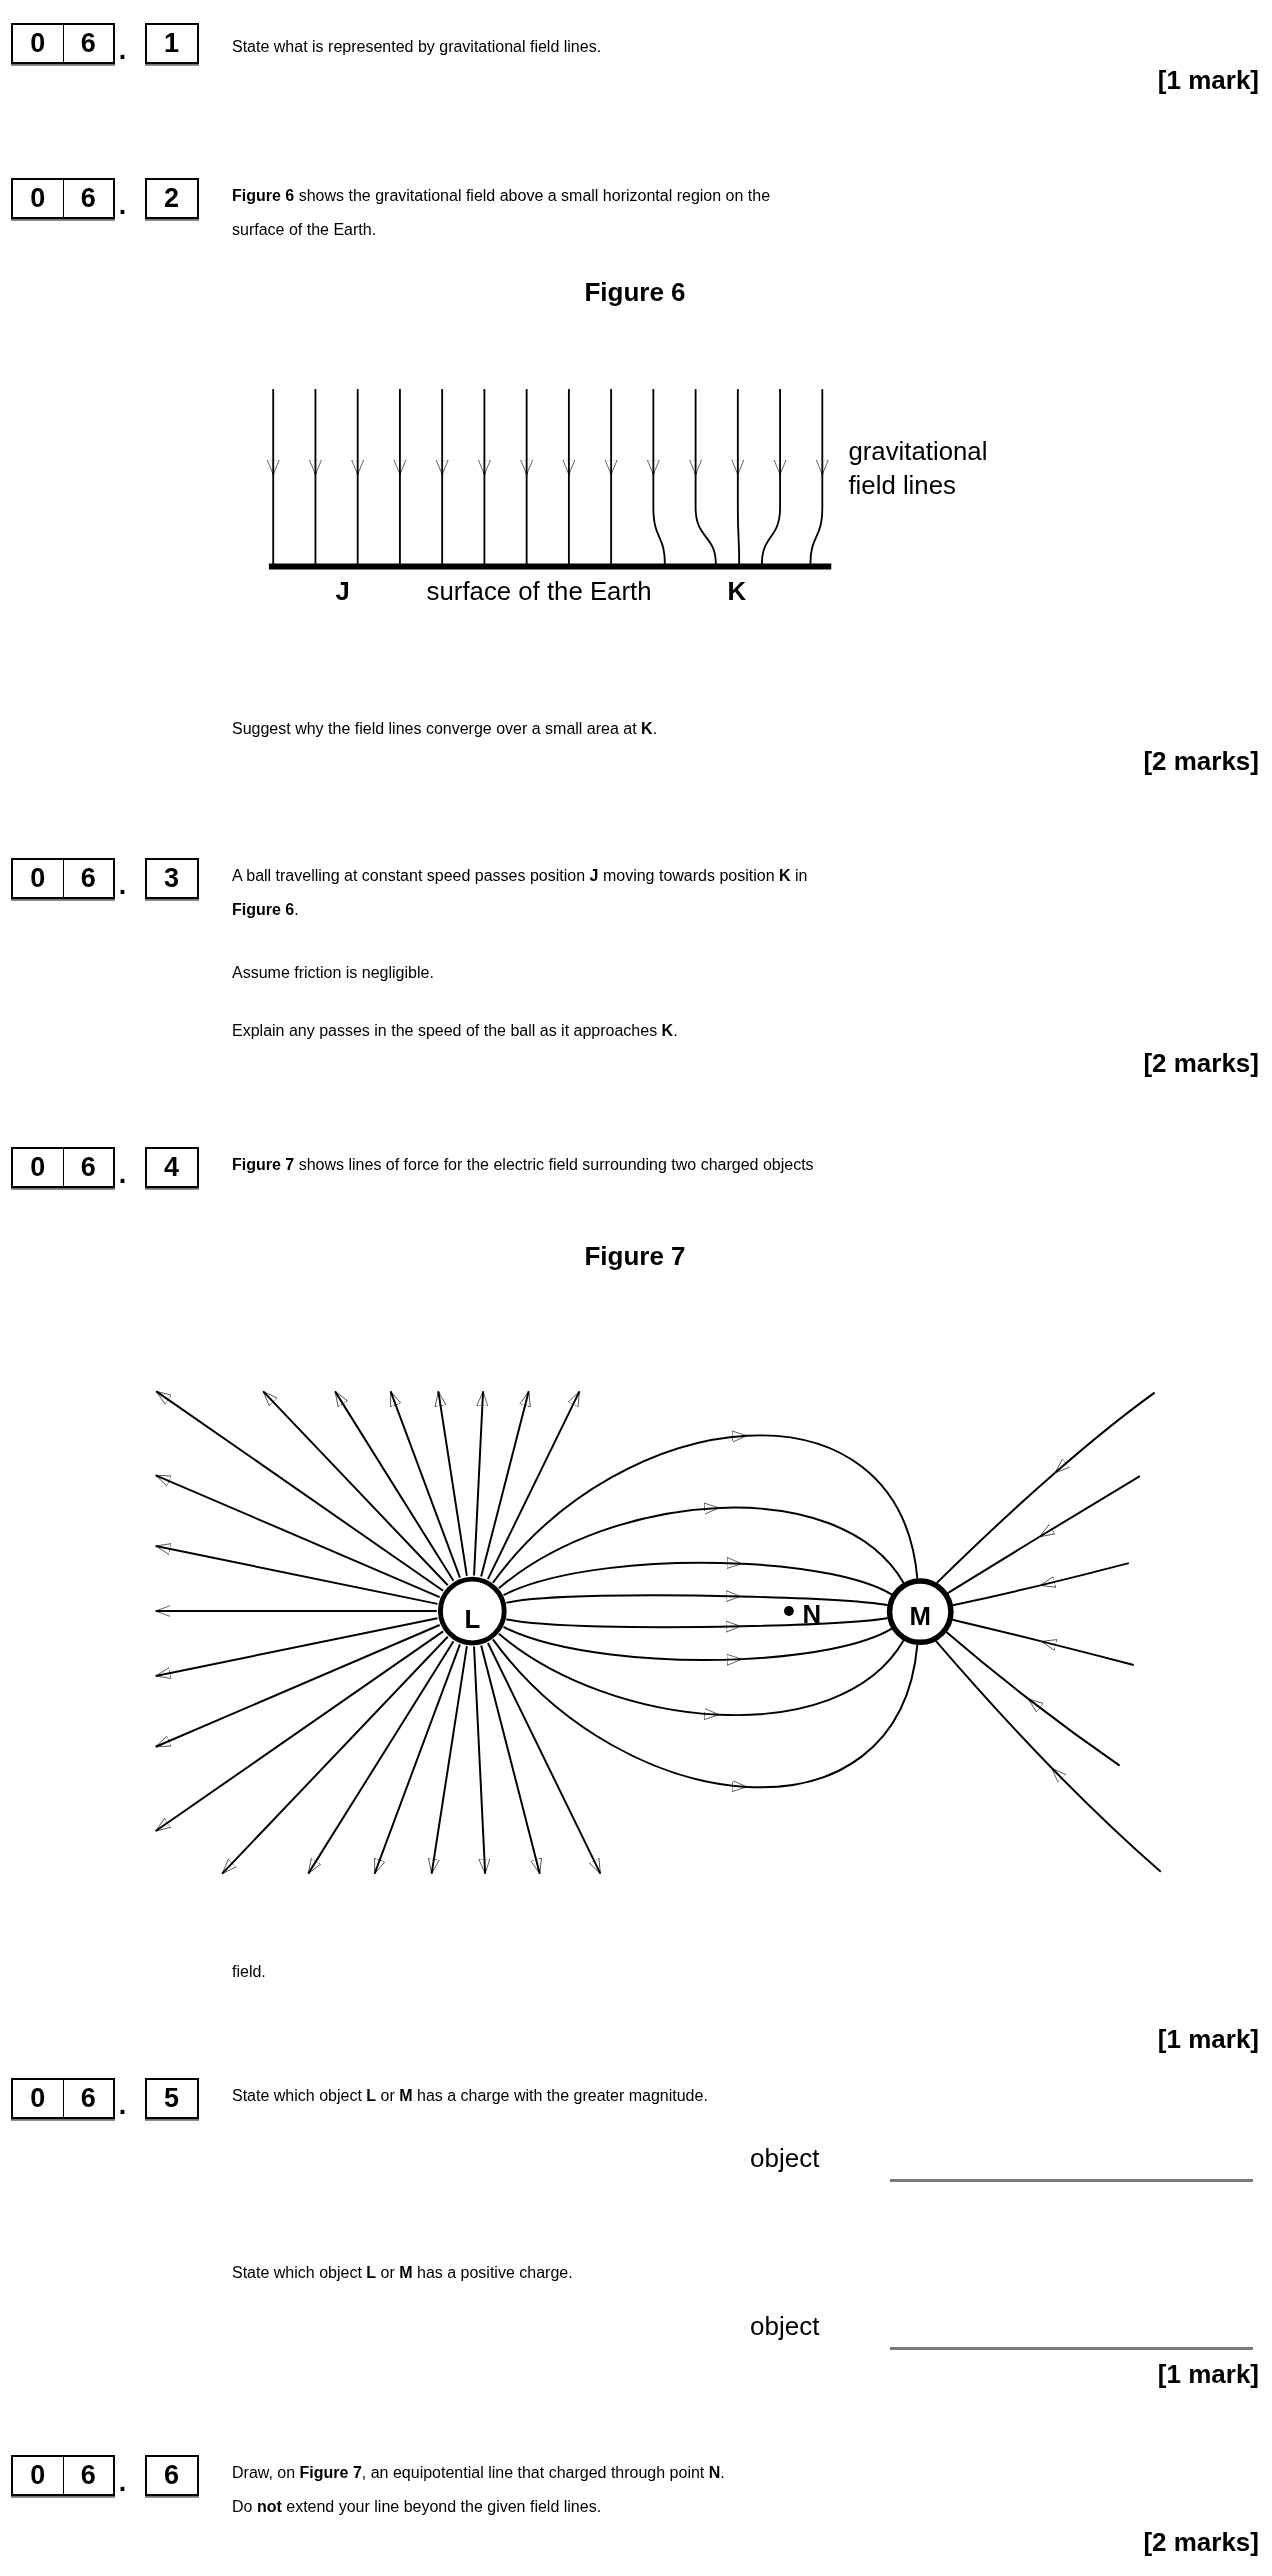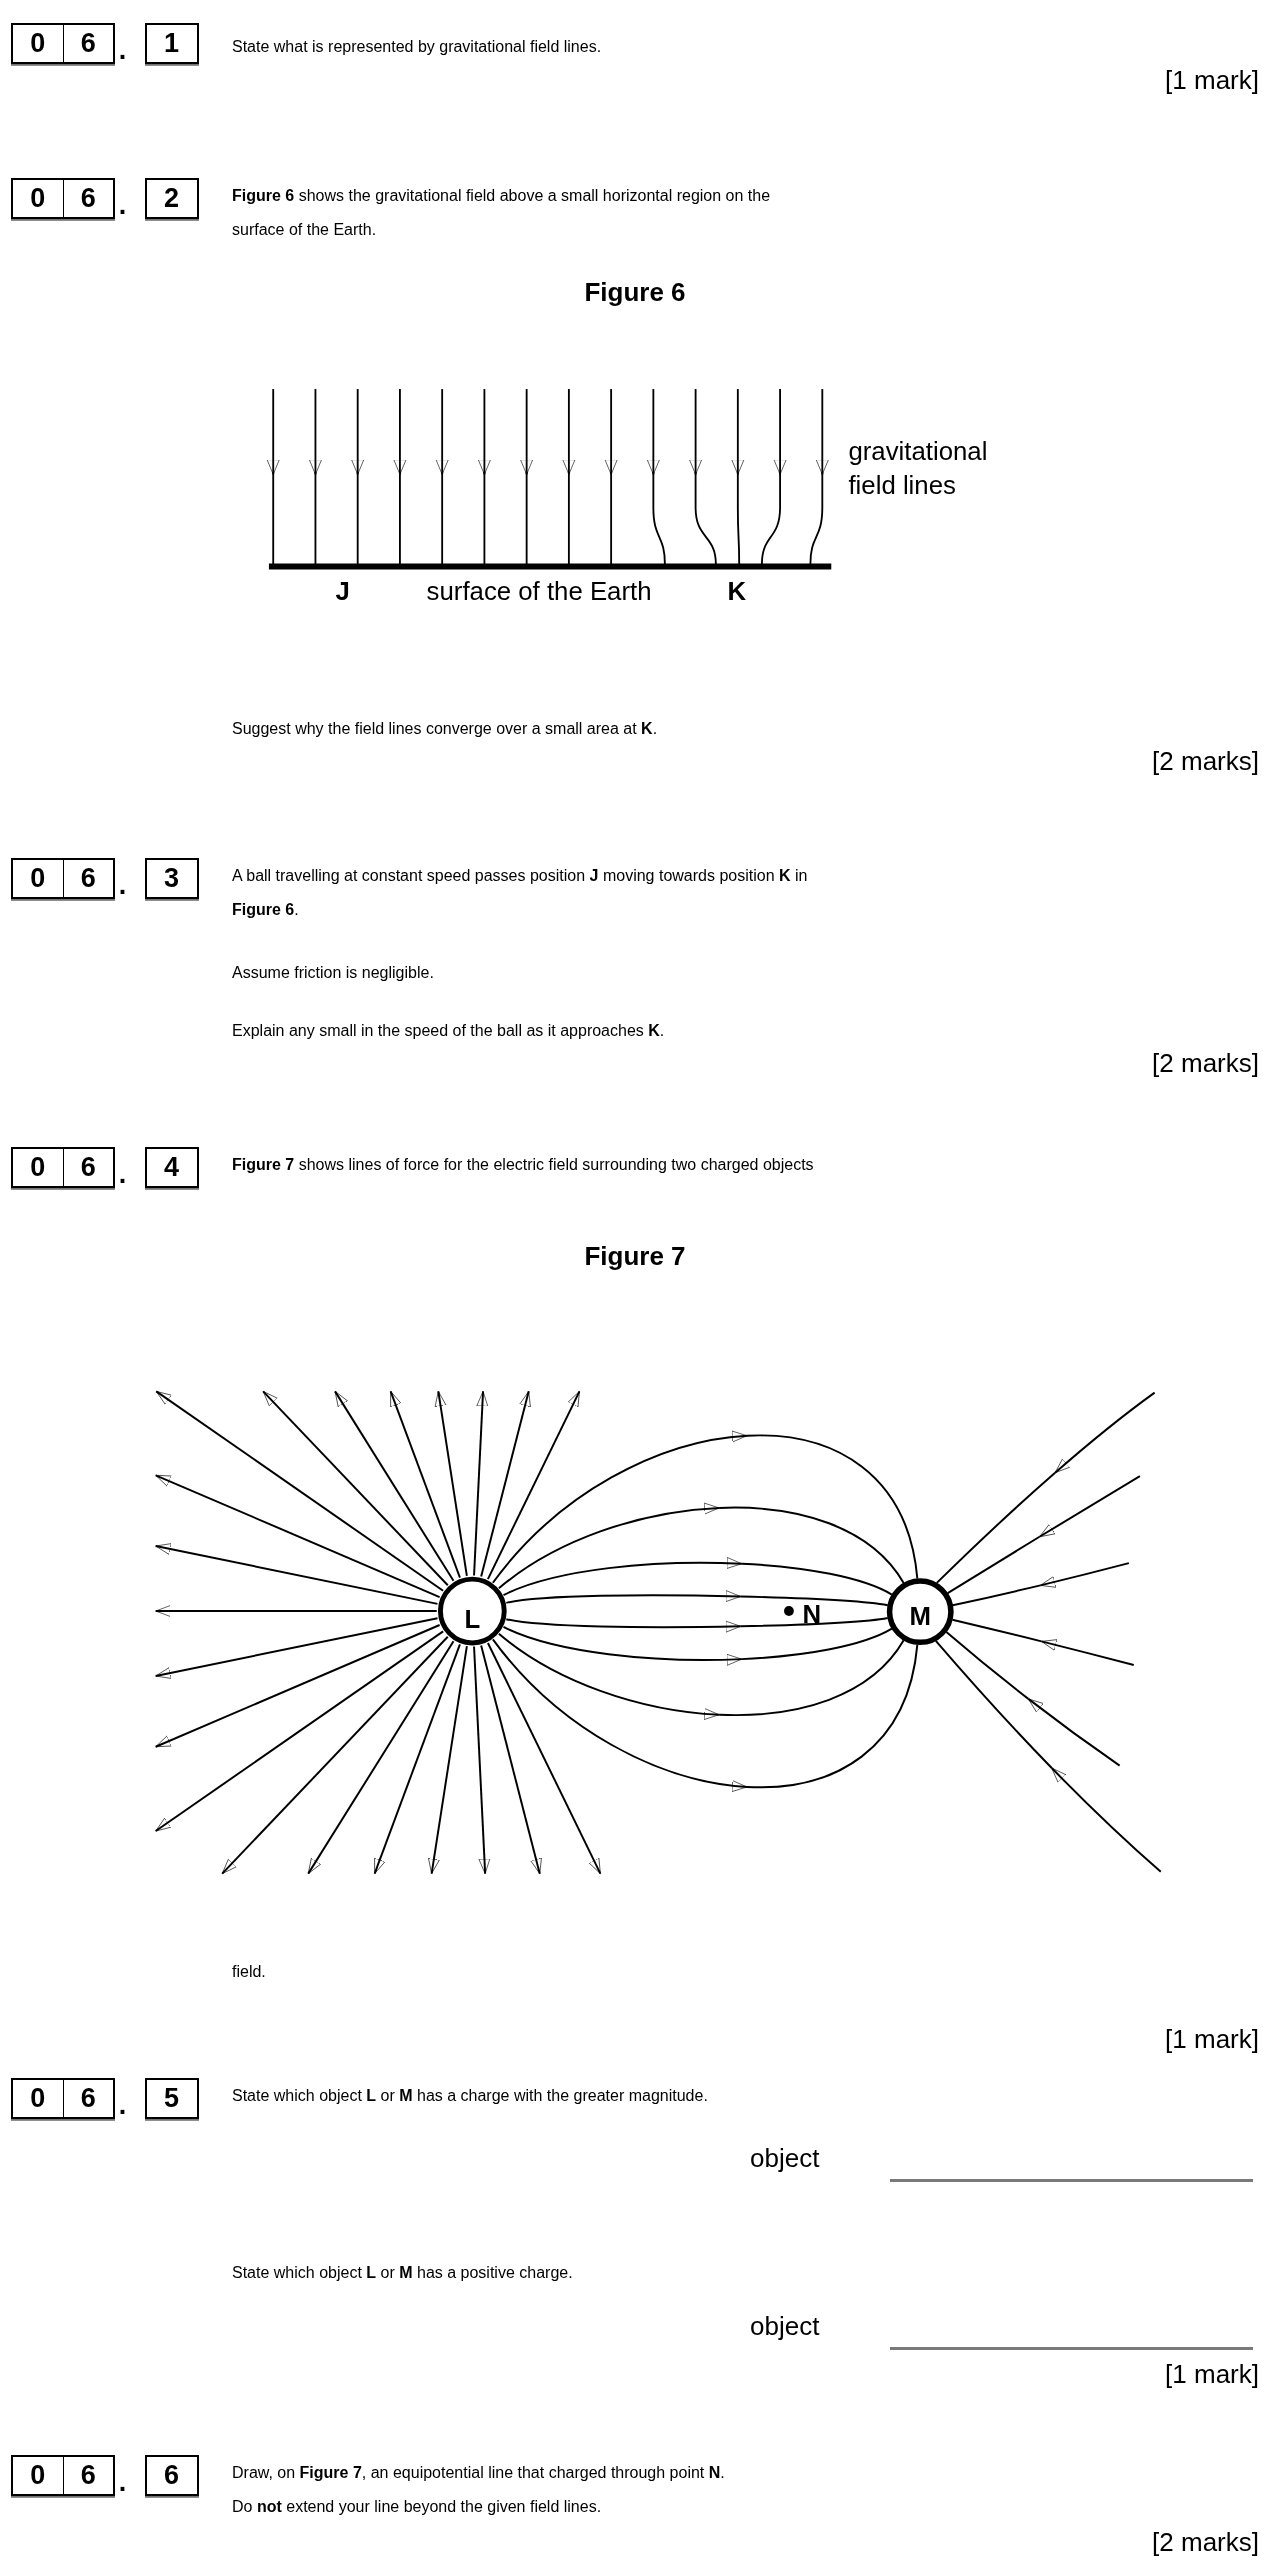--- a/index.html
+++ b/index.html
@@ -18,21 +18,21 @@
     box-shadow:0 1.8px 0 rgba(0,0,0,0.55);
     background:#fff;
   }
   .qbox span{display:block;width:52px;}
   .qbox.double{width:104px;}
   .qbox.double span+span{border-left:1.8px solid #000;}
   .qbox.single{width:54px;margin-left:18.4px;}
   .qdot{font-weight:bold;font-size:27px;line-height:27px;margin-left:3.7px;align-self:flex-end;}
   .tblock{position:absolute;left:232px;font-size:16px;line-height:34px;white-space:nowrap;}
   .tblock .b,.b{font-weight:bold;}
-  .marks{position:absolute;left:921px;width:338px;text-align:right;font-weight:normal;font-size:26px;line-height:32px;}
+  .marks{position:absolute;left:921px;width:338px;text-align:right;font-weight:bold;font-size:26px;line-height:32px;}
   .caption{position:absolute;left:232px;width:806px;text-align:center;font-weight:bold;font-size:26px;}
   .objlabel{position:absolute;left:750px;width:150px;text-align:left;font-size:26px;}
   .ansline{position:absolute;left:890px;width:363px;height:2.5px;background:#7a7a7a;}
   svg{position:absolute;font-family:"Liberation Sans","DejaVu Sans",sans-serif;}
   svg text{fill:#000;font-size:42px;}
   svg path{stroke:#000;fill:none;}
 </style>
 </head>
 <body>
 
@@ -130,21 +130,21 @@
       </div>
   </div>
   <div class="tblock" style="top:859px">
     <div class="line"><span>A ball travelling at constant speed passes position </span><span class="b">J</span><span> moving towards position </span><span class="b">K</span><span> in</span></div>
     <div class="line"><span class="b">Figure 6</span><span>.</span></div>
   </div>
   <div class="tblock" style="top:956px">
     <div class="line"><span>Assume friction is negligible.</span></div>
   </div>
   <div class="tblock" style="top:1014px">
-    <div class="line"><span>Explain any small in the speed of the ball as it approaches </span><span class="b">K</span><span>.</span></div>
+    <div class="line"><span>Explain any passes in the speed of the ball as it approaches </span><span class="b">K</span><span>.</span></div>
   </div>
   <div class="marks" style="top:1047px">[2 marks]</div>
 
   <div class="qnum" style="top:1147px">
     <div class="qbox double">
         <span>0</span>
         <span>6</span>
       </div>
     <div class="qdot">.</div>
     <div class="qbox single">

